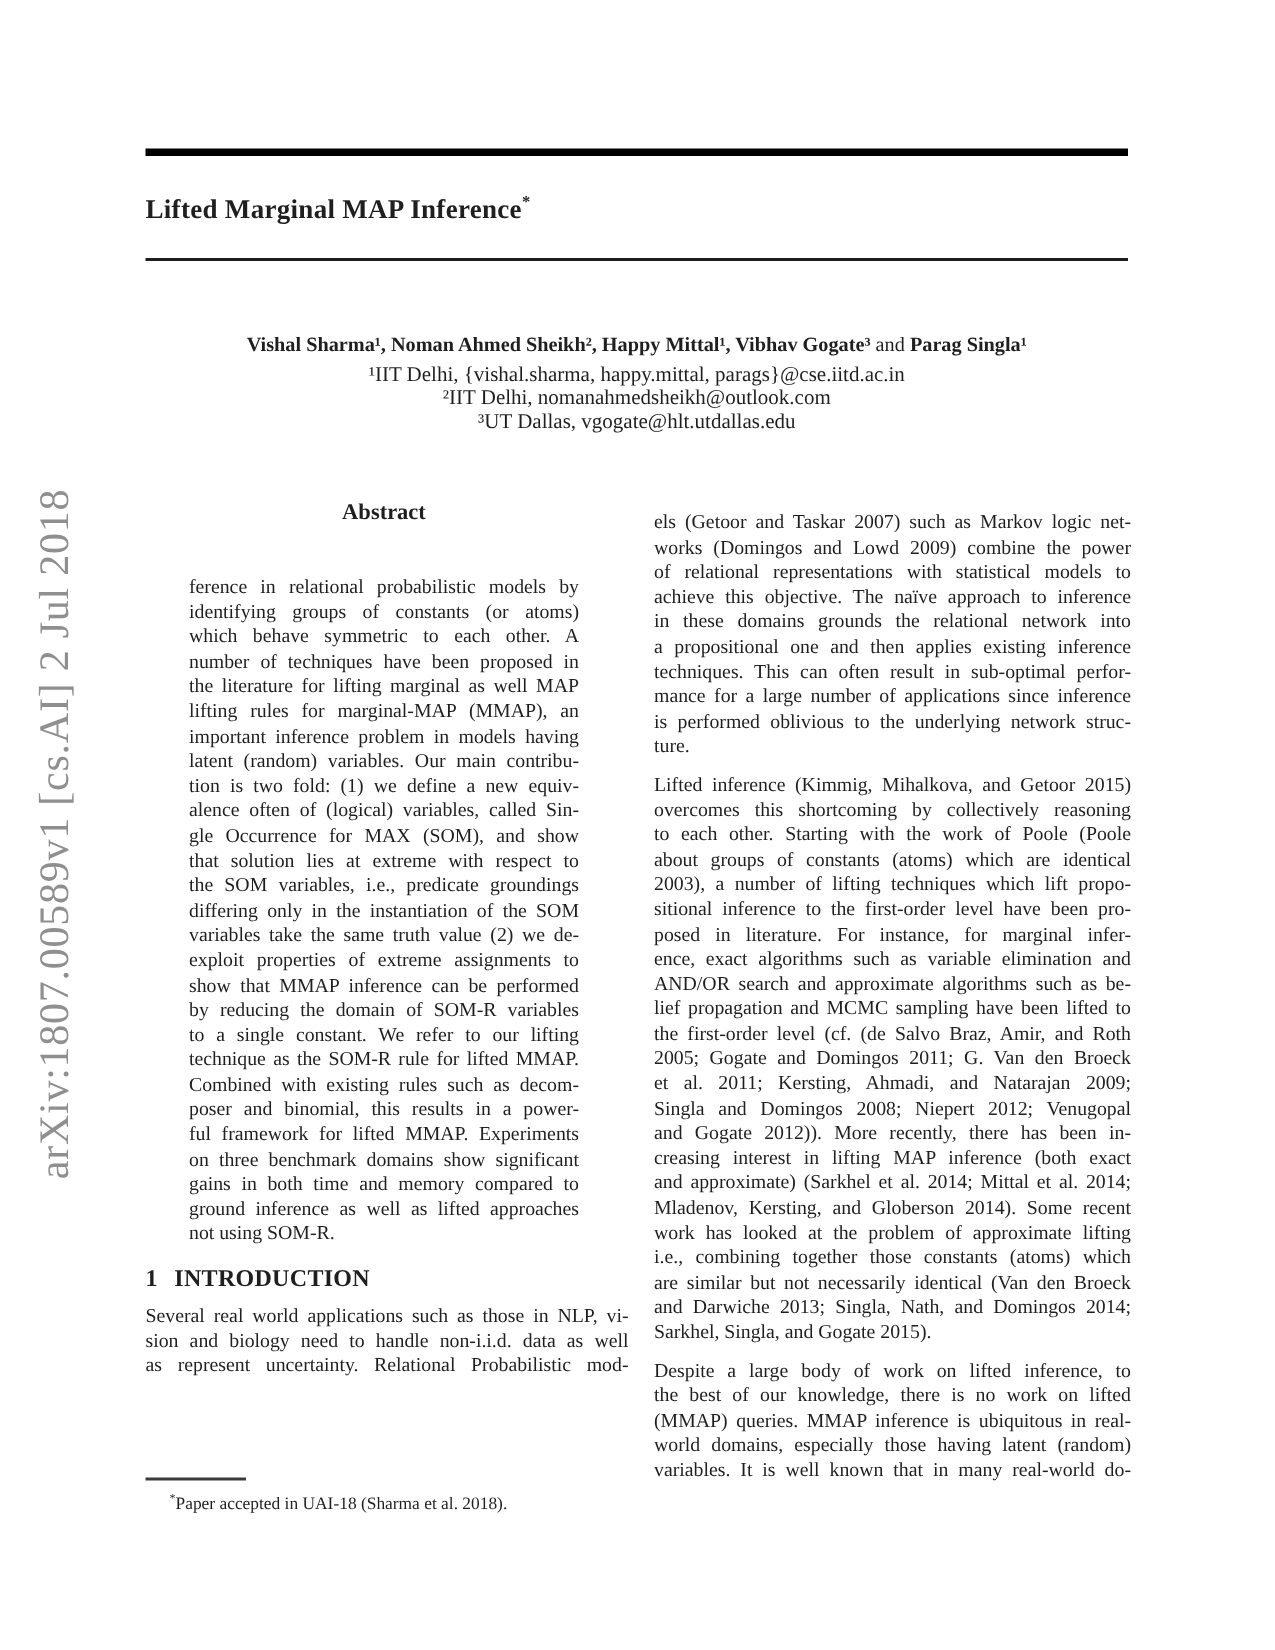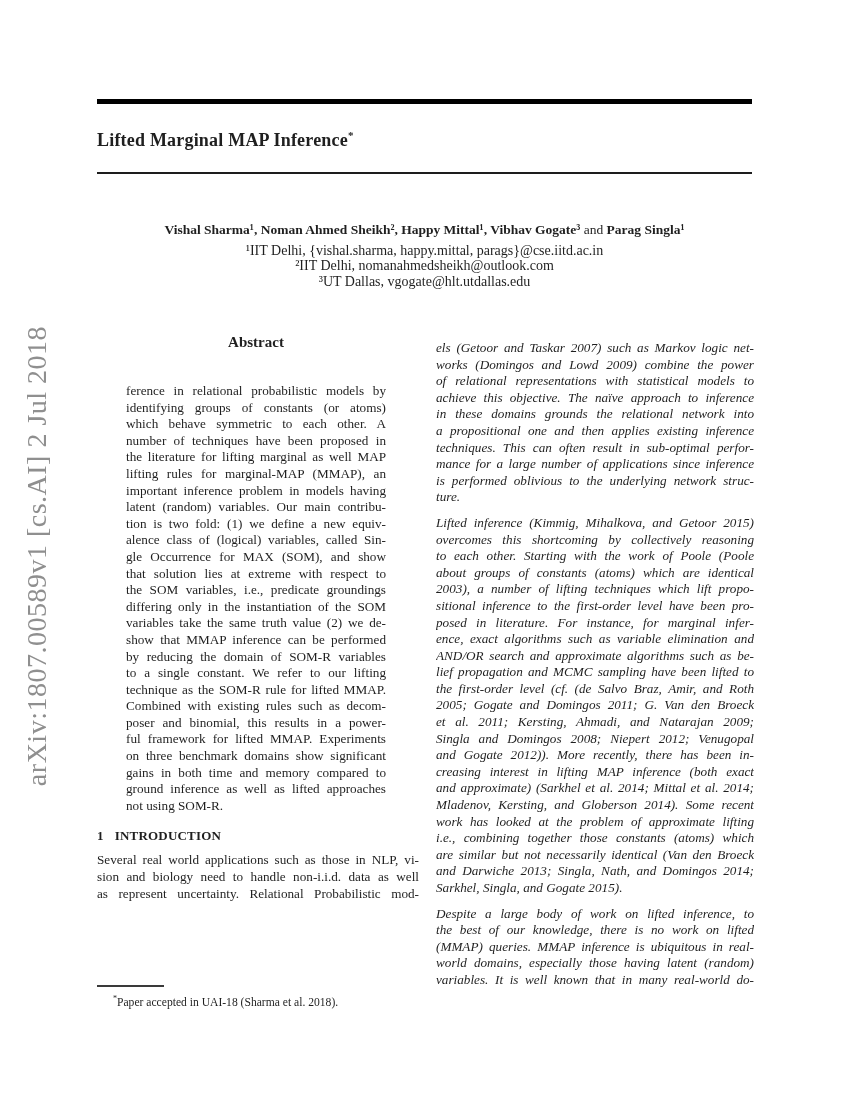--- a/index.html
+++ b/index.html
@@ -44,31 +44,31 @@
   .col-right { left: 436px; top: 340px; width: 318px; height: 670px; }
 
   .abstract-head {
     margin-left: 29px; width: 260px; text-align: center;
     font-size: 15px; font-weight: bold; line-height: 19px;
     margin-top: 1px; margin-bottom: 31px;
   }
   .abstract-body { margin-left: 29px; width: 260px; --lh: 17px; font-size: 13.2px; }
 
   .para { --lh: 16.6px; font-size: 13.2px; }
-  .col-right .para { margin-bottom: 9px; font-style: italic; }
+  .col-right .para { margin-bottom: 9px; }
 
   .tline {
     height: var(--lh); line-height: var(--lh); overflow: hidden;
     text-align: justify; text-align-last: justify;
   }
   .tline-end { text-align: center; text-align-last: left; }
 
   .sec-head {
     margin-top: 12px; margin-bottom: 7px;
-    font-size: 13px; font-weight: bold; line-height: 19px; letter-spacing: 0.2px;
+    font-size: 16px; font-weight: bold; line-height: 19px; letter-spacing: 0.2px;
   }
   .sec-head .sec-num { margin-right: 11px; }
 
   .footnote-block { position: absolute; left: 97px; top: 985px; width: 322px; }
   .footnote-rule { width: 67px; height: 1.5px; background: #3a3a3a; }
   .footnote-text { margin-top: 5px; font-size: 11.6px; line-height: 14px; text-indent: 16px; }
   .footnote-text sup { font-size: 8px; }
 </style>
 </head>
 <body>
@@ -97,26 +97,27 @@
     <div class="abstract-body para">
         <div class="tline">ference in relational probabilistic models by</div>
         <div class="tline">identifying groups of constants (or atoms)</div>
         <div class="tline">which behave symmetric to each other.  A</div>
         <div class="tline">number of techniques have been proposed in</div>
         <div class="tline">the literature for lifting marginal as well MAP</div>
         <div class="tline">lifting rules for marginal-MAP (MMAP), an</div>
         <div class="tline">important inference problem in models having</div>
         <div class="tline">latent (random) variables. Our main contribu-</div>
         <div class="tline">tion is two fold: (1) we define a new equiv-</div>
-        <div class="tline">alence class of (logical) variables, called Sin-</div>
+        <div class="tline">alence often of (logical) variables, called Sin-</div>
         <div class="tline">gle Occurrence for MAX (SOM), and show</div>
         <div class="tline">that solution lies at extreme with respect to</div>
         <div class="tline">the SOM variables, i.e., predicate groundings</div>
         <div class="tline">differing only in the instantiation of the SOM</div>
         <div class="tline">variables take the same truth value (2) we de-</div>
+        <div class="tline">exploit properties of extreme assignments to</div>
         <div class="tline">show that MMAP inference can be performed</div>
         <div class="tline">by reducing the domain of SOM-R variables</div>
         <div class="tline">to a single constant.  We refer to our lifting</div>
         <div class="tline">technique as the SOM-R rule for lifted MMAP.</div>
         <div class="tline">Combined with existing rules such as decom-</div>
         <div class="tline">poser and binomial, this results in a power-</div>
         <div class="tline">ful framework for lifted MMAP. Experiments</div>
         <div class="tline">on three benchmark domains show significant</div>
         <div class="tline">gains in both time and memory compared to</div>
         <div class="tline">ground inference as well as lifted approaches</div>

